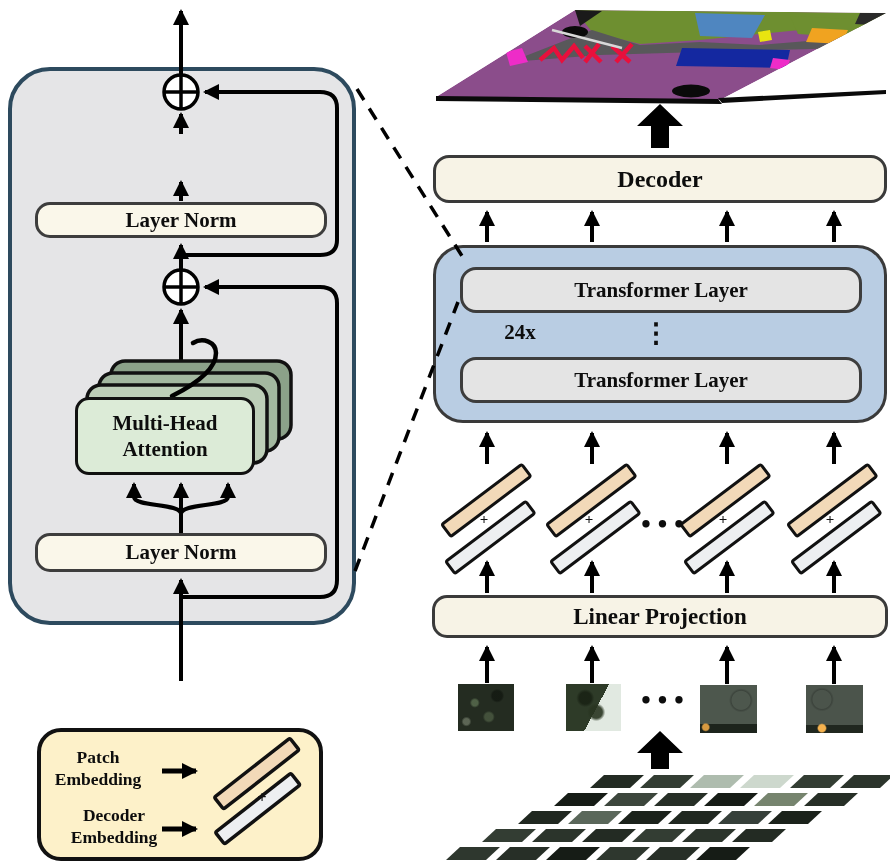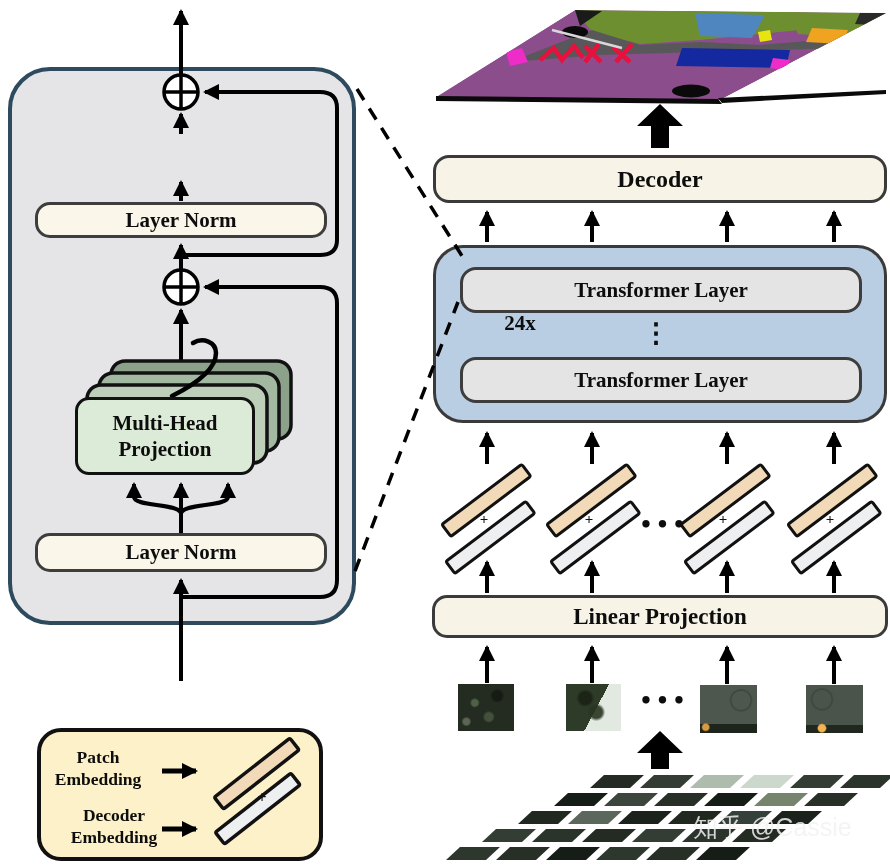--- a/index.html
+++ b/index.html
@@ -26,21 +26,21 @@
   #ln-bottom{left:35px;top:533px;width:292px;height:39px;border-radius:15px;font-size:21px;
        background:var(--layer_norm_fill);border:3px solid #3d3d3d;}
   #mha{left:75px;top:397px;width:180px;height:78px;border-radius:14px;font-size:21px;
        background:var(--attention_fill);border:3.5px solid #111;}
   #decoder{left:433px;top:155px;width:454px;height:48px;border-radius:16px;font-size:24px;
        background:var(--cream_fill);border:3.5px solid var(--box_border);}
   #tl1{left:460px;top:267px;width:402px;height:46px;border-radius:16px;font-size:21px;
        background:var(--layer_fill);border:3px solid #3d3d3d;}
   #tl2{left:460px;top:357px;width:402px;height:46px;border-radius:16px;font-size:21px;
        background:var(--layer_fill);border:3px solid #3d3d3d;}
-  #repeat{left:488px;top:309px;width:64px;height:28px;font-size:21px;}
+  #repeat{left:488px;top:318px;width:64px;height:28px;font-size:21px;}
   #vdots{left:642px;top:310px;width:28px;height:46px;font-size:27px;letter-spacing:0;line-height:1.2;}
   #lp{left:432px;top:595px;width:456px;height:43px;border-radius:15px;font-size:23px;
        background:var(--cream_fill);border:3.5px solid var(--box_border);text-align:right;}
   #edots{left:637px;top:510px;width:54px;height:30px;font-size:21px;letter-spacing:3px;font-family:"DejaVu Sans",sans-serif;}
   #pdots{left:637px;top:688px;width:54px;height:26px;font-size:21px;letter-spacing:3px;font-family:"DejaVu Sans",sans-serif;}
   #legend-patch{left:32px;top:743px;width:132px;height:52px;font-size:17.5px;}
   #legend-pos{left:48px;top:801px;width:132px;height:52px;font-size:17.5px;}
   #watermark{left:693px;top:810px;width:195px;height:34px;font-size:25px;font-weight:normal;
        color:rgba(242,242,242,0.85);font-family:"Liberation Sans",sans-serif;justify-content:flex-start;}
 
@@ -236,21 +236,21 @@
         <polygon points="496,860 536,860 550,847 510,847" fill="#272f27"></polygon>
         <polygon points="546,860 586,860 600,847 560,847" fill="#161c16"></polygon>
         <polygon points="596,860 636,860 650,847 610,847" fill="#2e372e"></polygon>
         <polygon points="646,860 686,860 700,847 660,847" fill="#272f27"></polygon>
         <polygon points="696,860 736,860 750,847 710,847" fill="#161c16"></polygon>
       </g>
   </svg>
 
   <div id="ln-top" class="box">Layer Norm</div>
   <div id="mha" class="box preline">Multi-Head
-Projection</div>
+Attention</div>
   <div id="ln-bottom" class="box">Layer Norm</div>
 
   <div id="decoder" class="box">Decoder</div>
   <div id="tl1" class="box">Transformer Layer</div>
   <div id="tl2" class="box">Transformer Layer</div>
   <div id="repeat" class="box">24x</div>
   <div id="vdots" class="box">⋮</div>
   <div id="lp" class="box">Linear Projection</div>
   <div id="edots" class="box">•••</div>
   <div id="pdots" class="box">•••</div>
@@ -258,14 +258,13 @@
   <div id="p1" class="patch"></div>
   <div id="p2" class="patch"></div>
   <div id="p3" class="patch"></div>
   <div id="p4" class="patch"></div>
 
   <div id="legend-patch" class="box preline">Patch
 Embedding</div>
   <div id="legend-pos" class="box preline">Decoder
 Embedding</div>
 
-  <div id="watermark" class="box">知乎 @Cassie</div>
 </div>
 
 </body></html>

